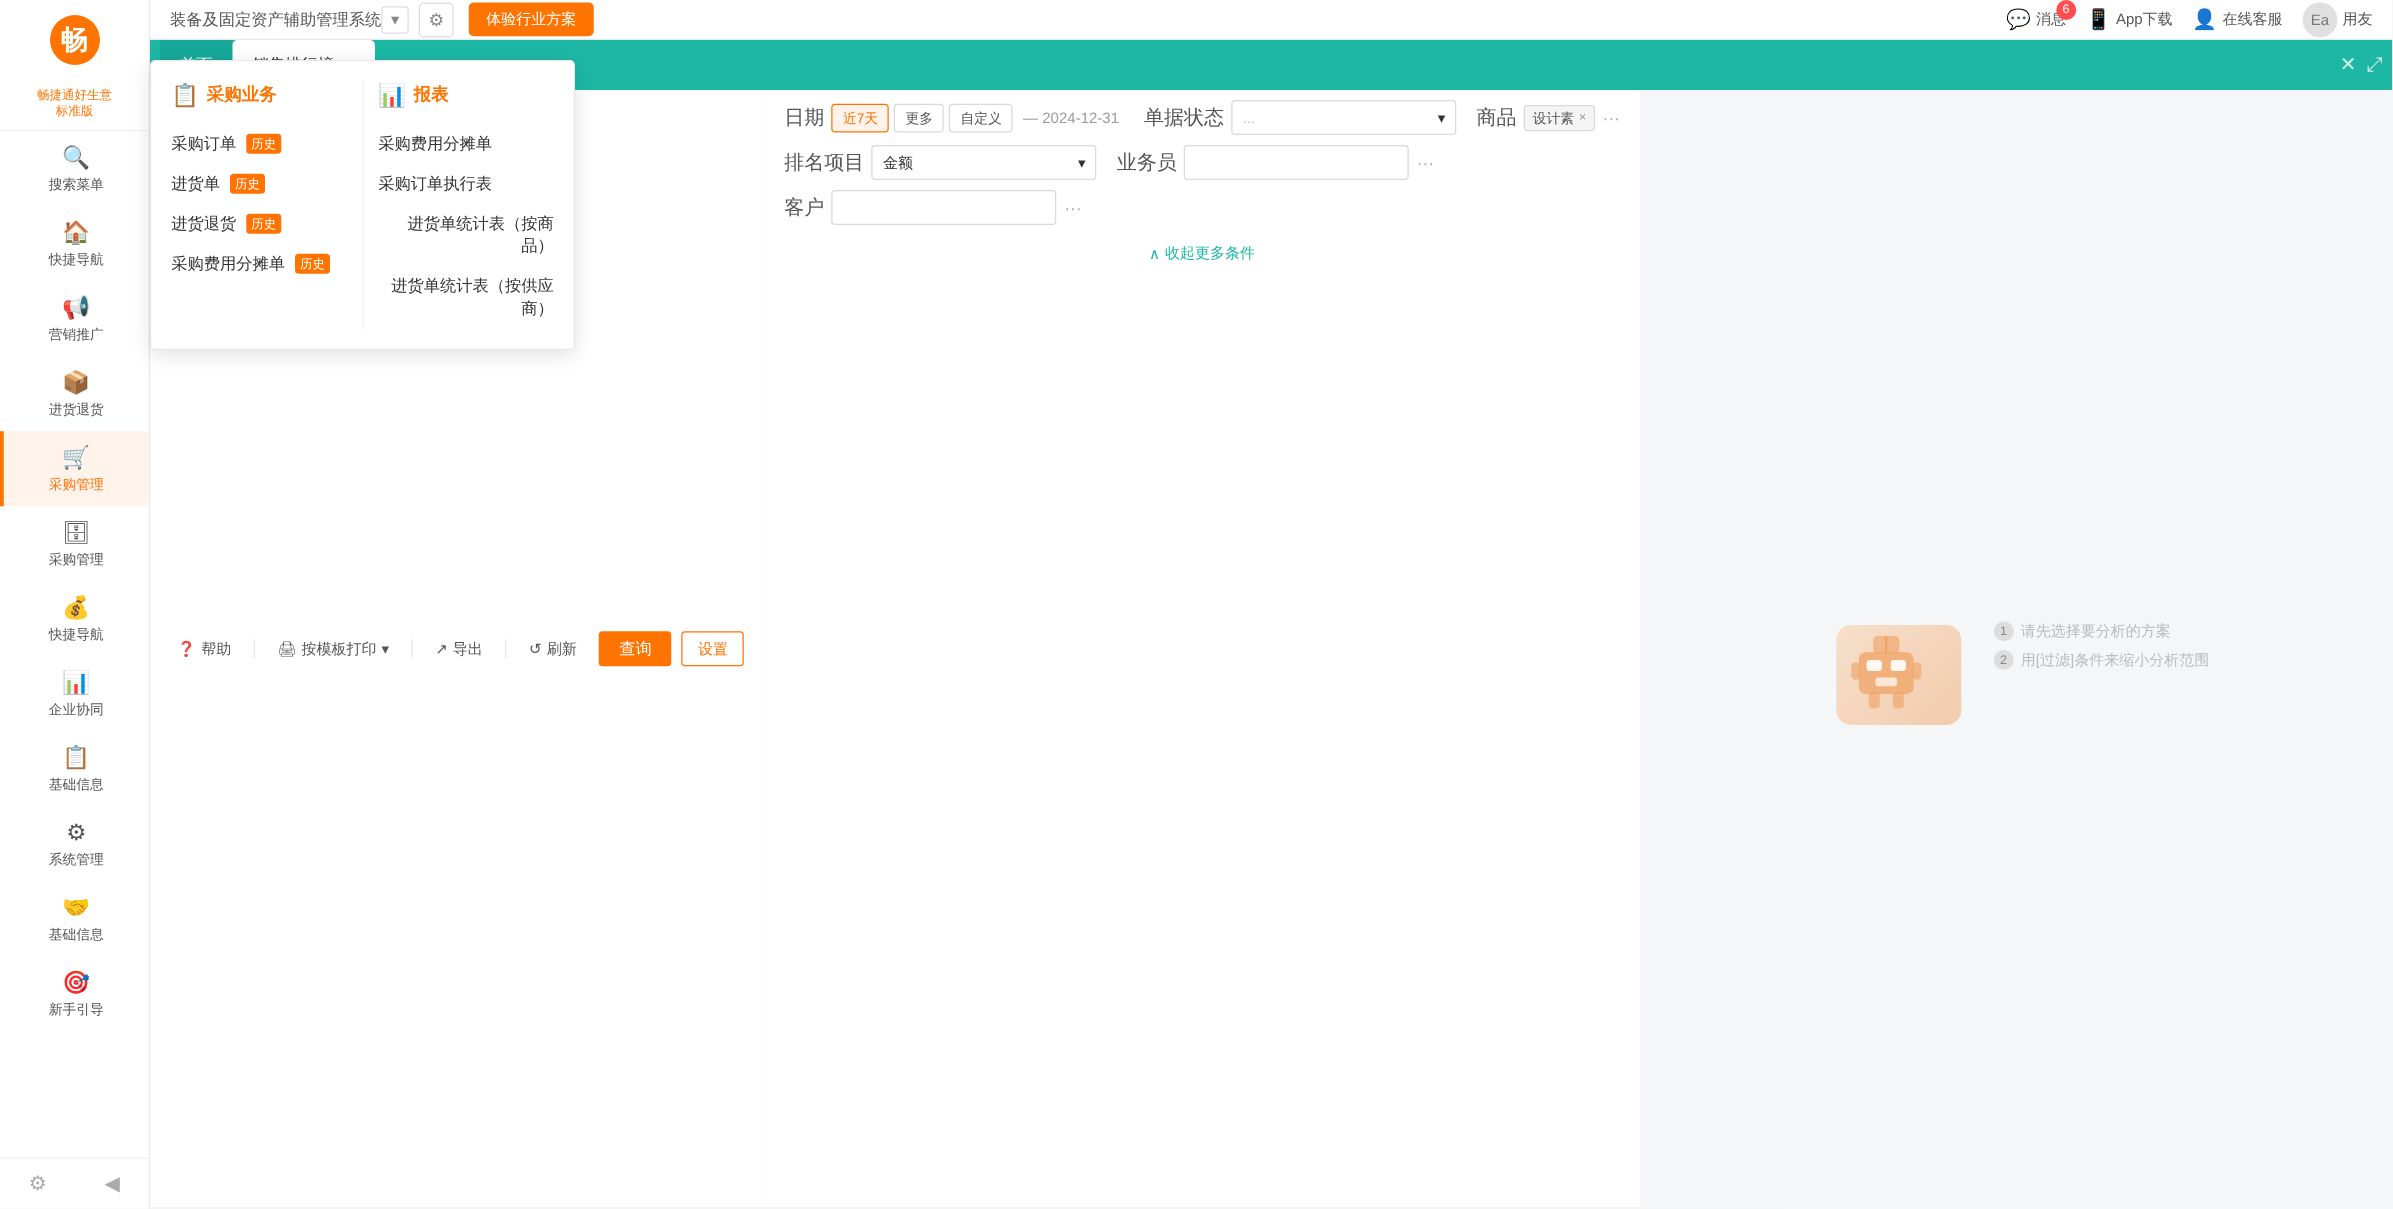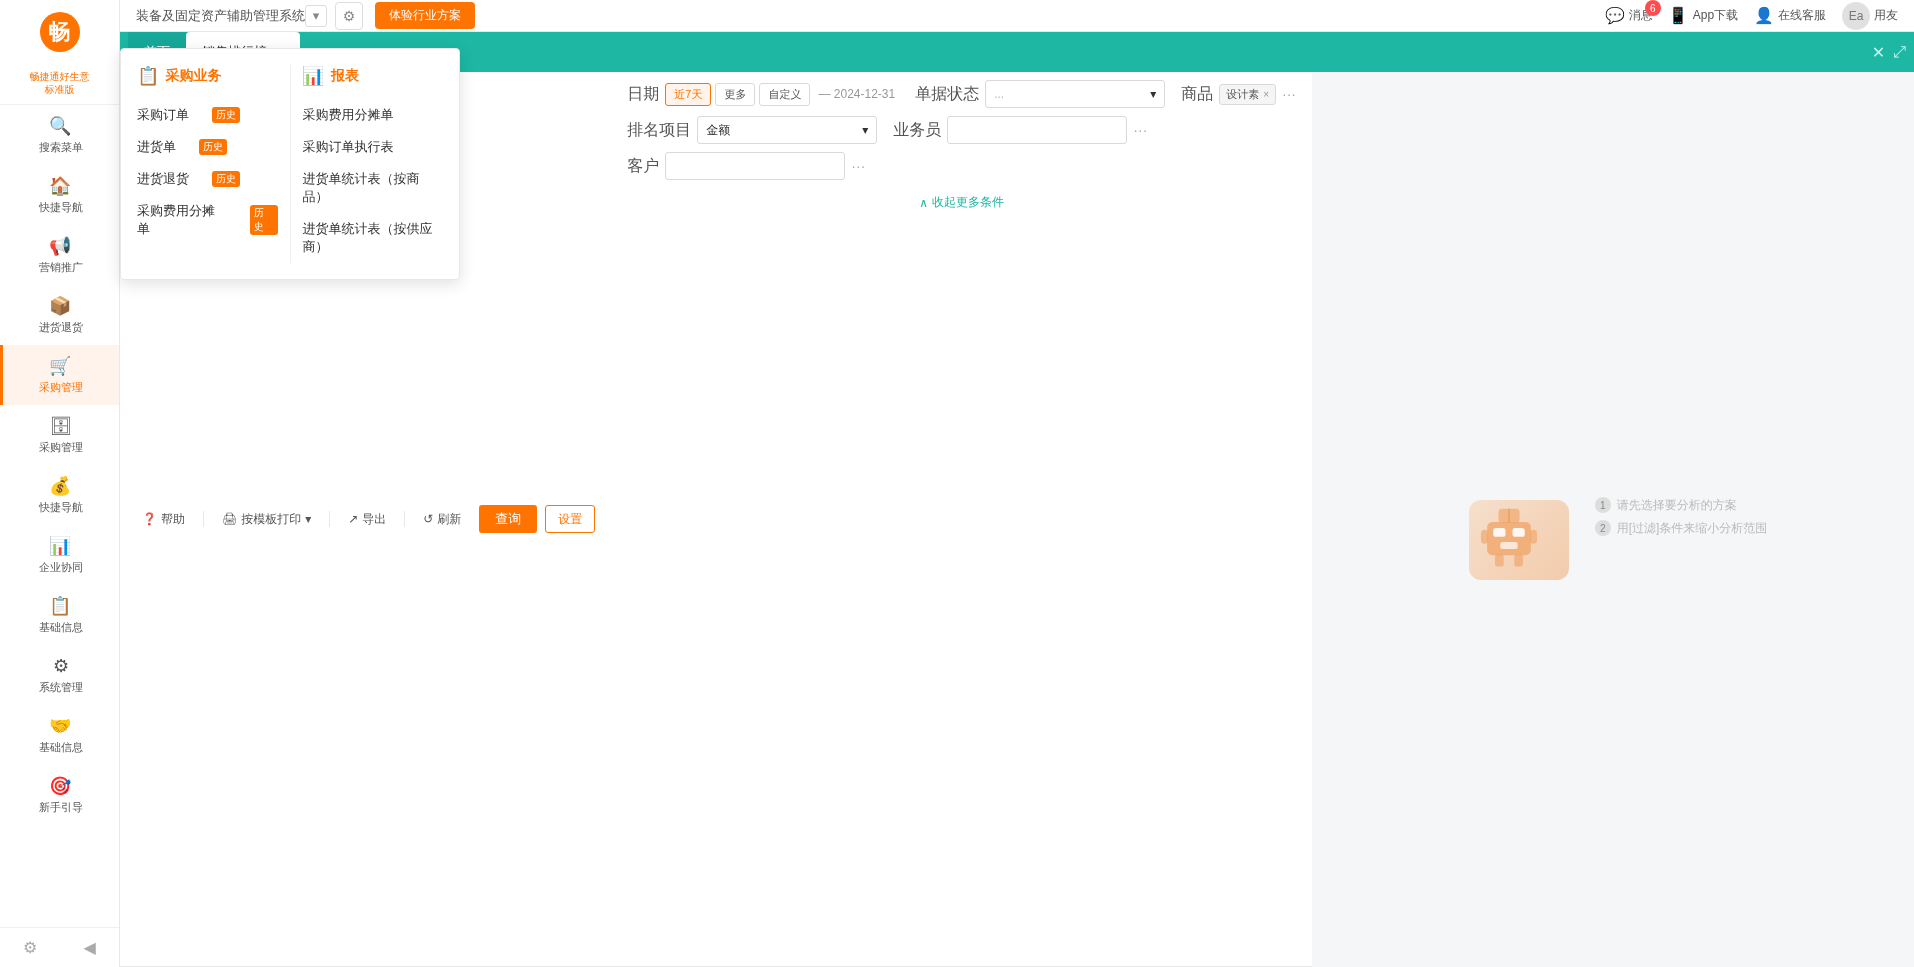--- a/index.html
+++ b/index.html
@@ -174,22 +174,22 @@
     }
     .dropdown-cols { display: flex; gap: 0; }
     .dropdown-col { flex: 1; }
     .dropdown-col-header {
       display: flex; align-items: center; gap: 6px; margin-bottom: 12px;
       color: #ff7300; font-size: 14px; font-weight: bold;
     }
     .dropdown-col-header .col-icon { font-size: 18px; }
     .dropdown-col-divider { width: 1px; background: #f0f0f0; margin: 0 12px; }
     .dropdown-item {
-      display: flex; align-items: center; gap: 23px; padding: 7px 0;
-      cursor: pointer; color: #333; font-size: 13px;
+      display: flex; align-items: center; gap: 8px; padding: 7px 0;
+      cursor: pointer; color: #333; font-size: 13px; text-align: right;
     }
     .history-badge {
       background: #ff7300; color: #fff; border-radius: 3px;
       padding: 1px 4px; font-size: 10px;
     }
 
     
     .content-main { display: flex; height: 100%; }
   </style>
 </head>

